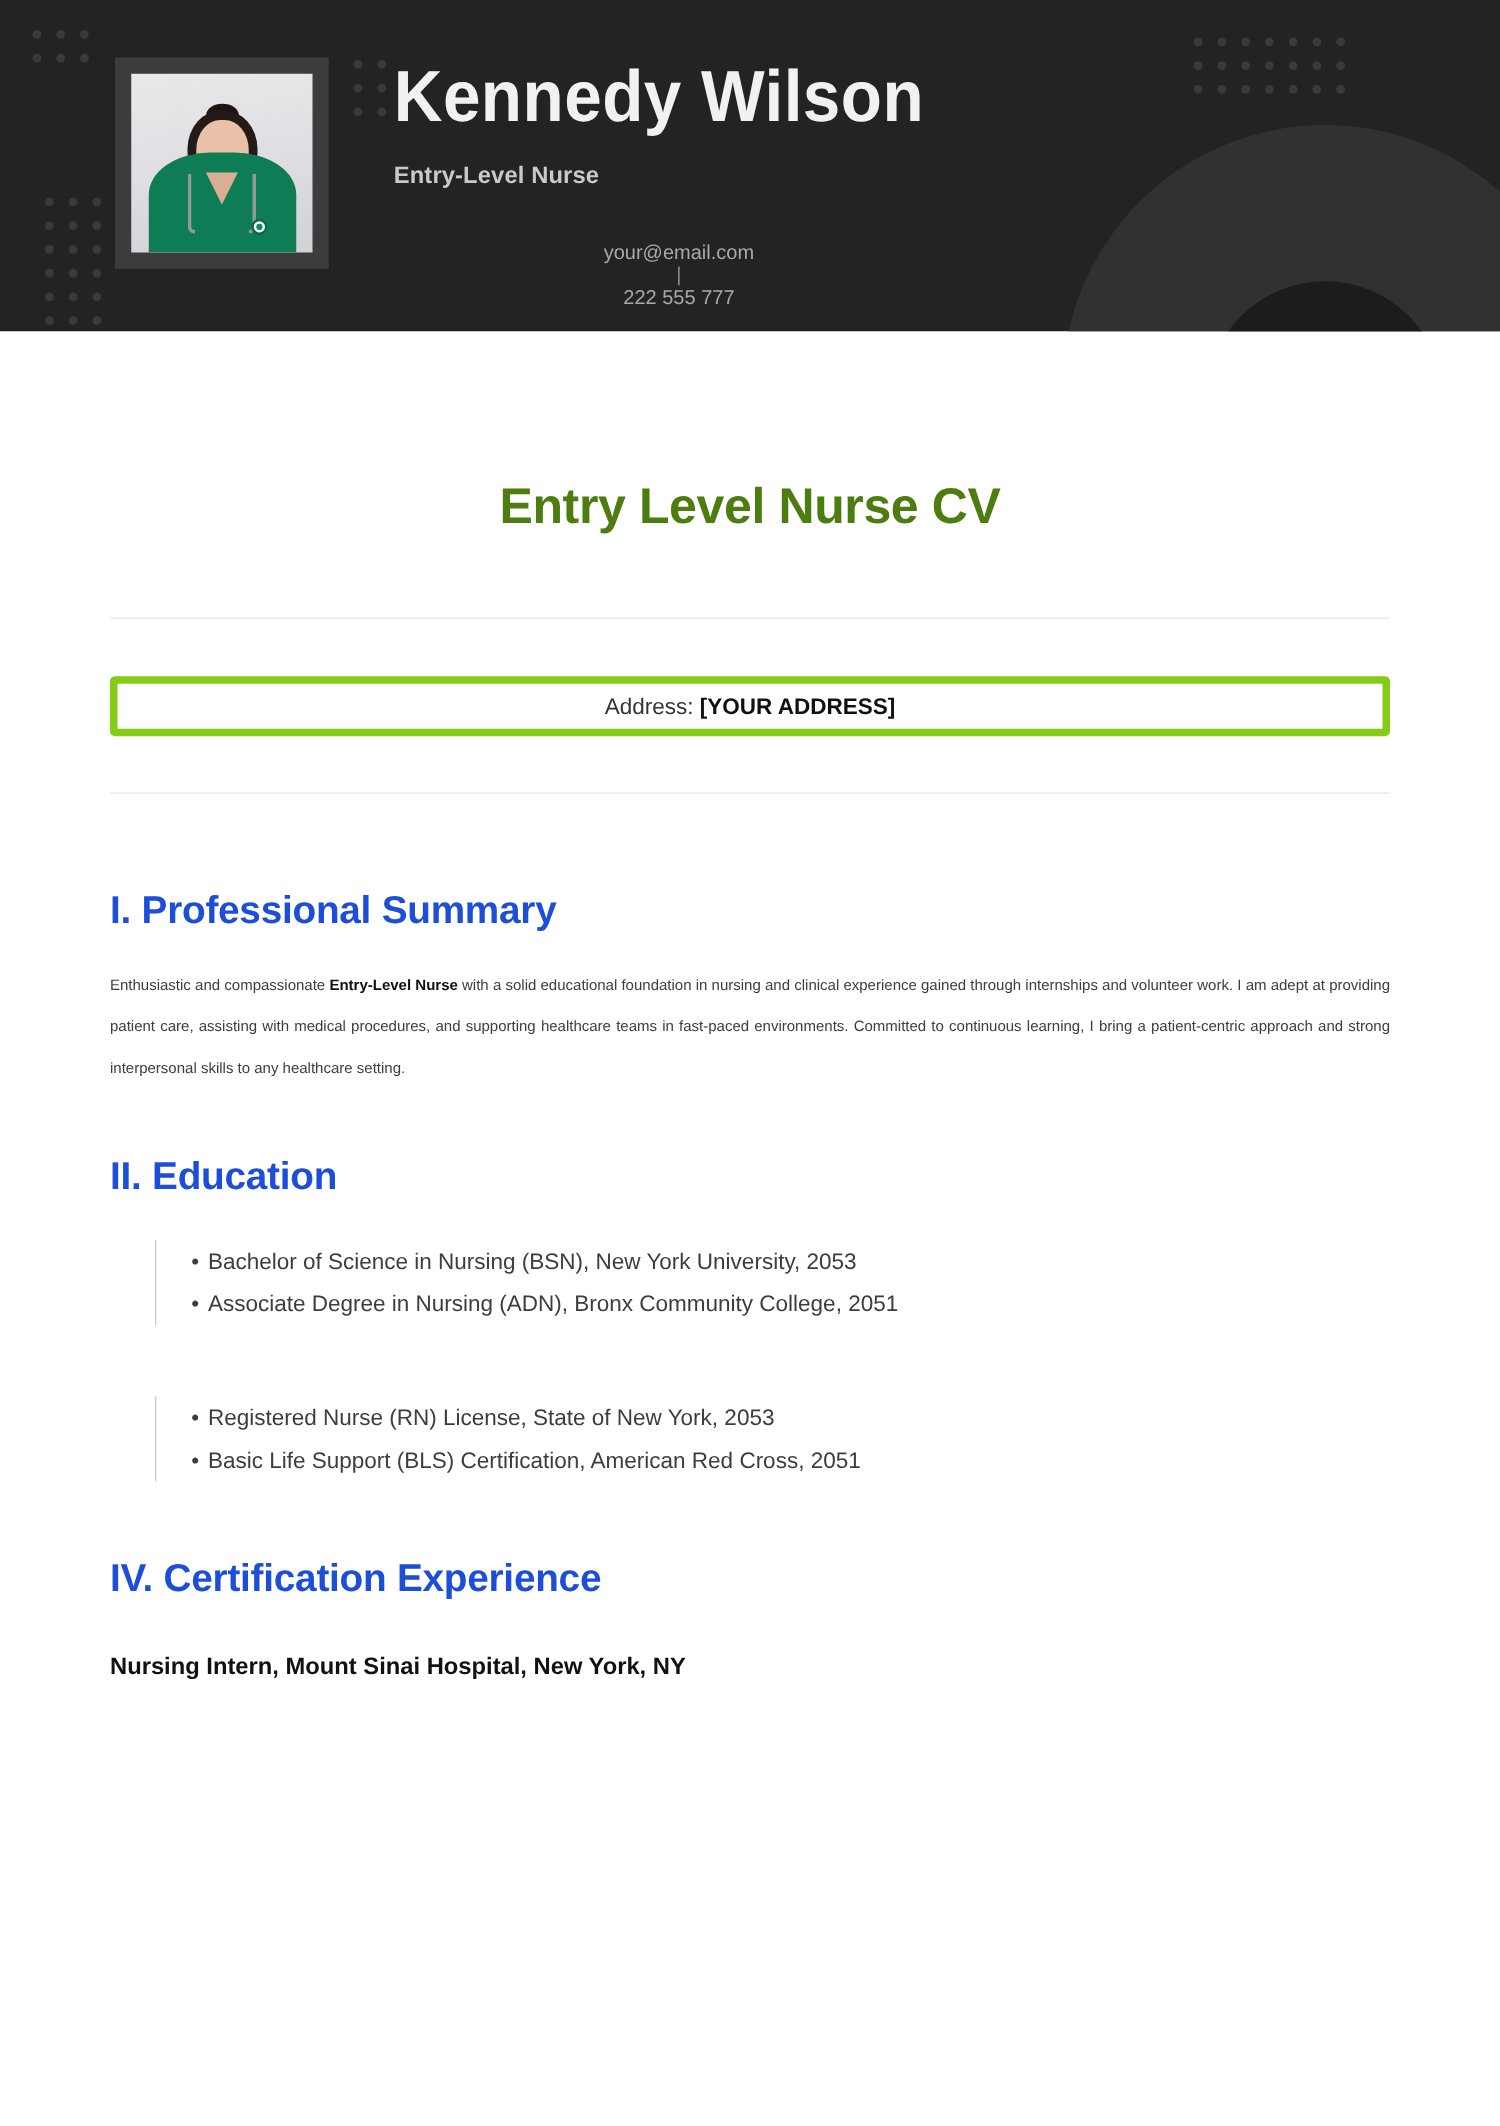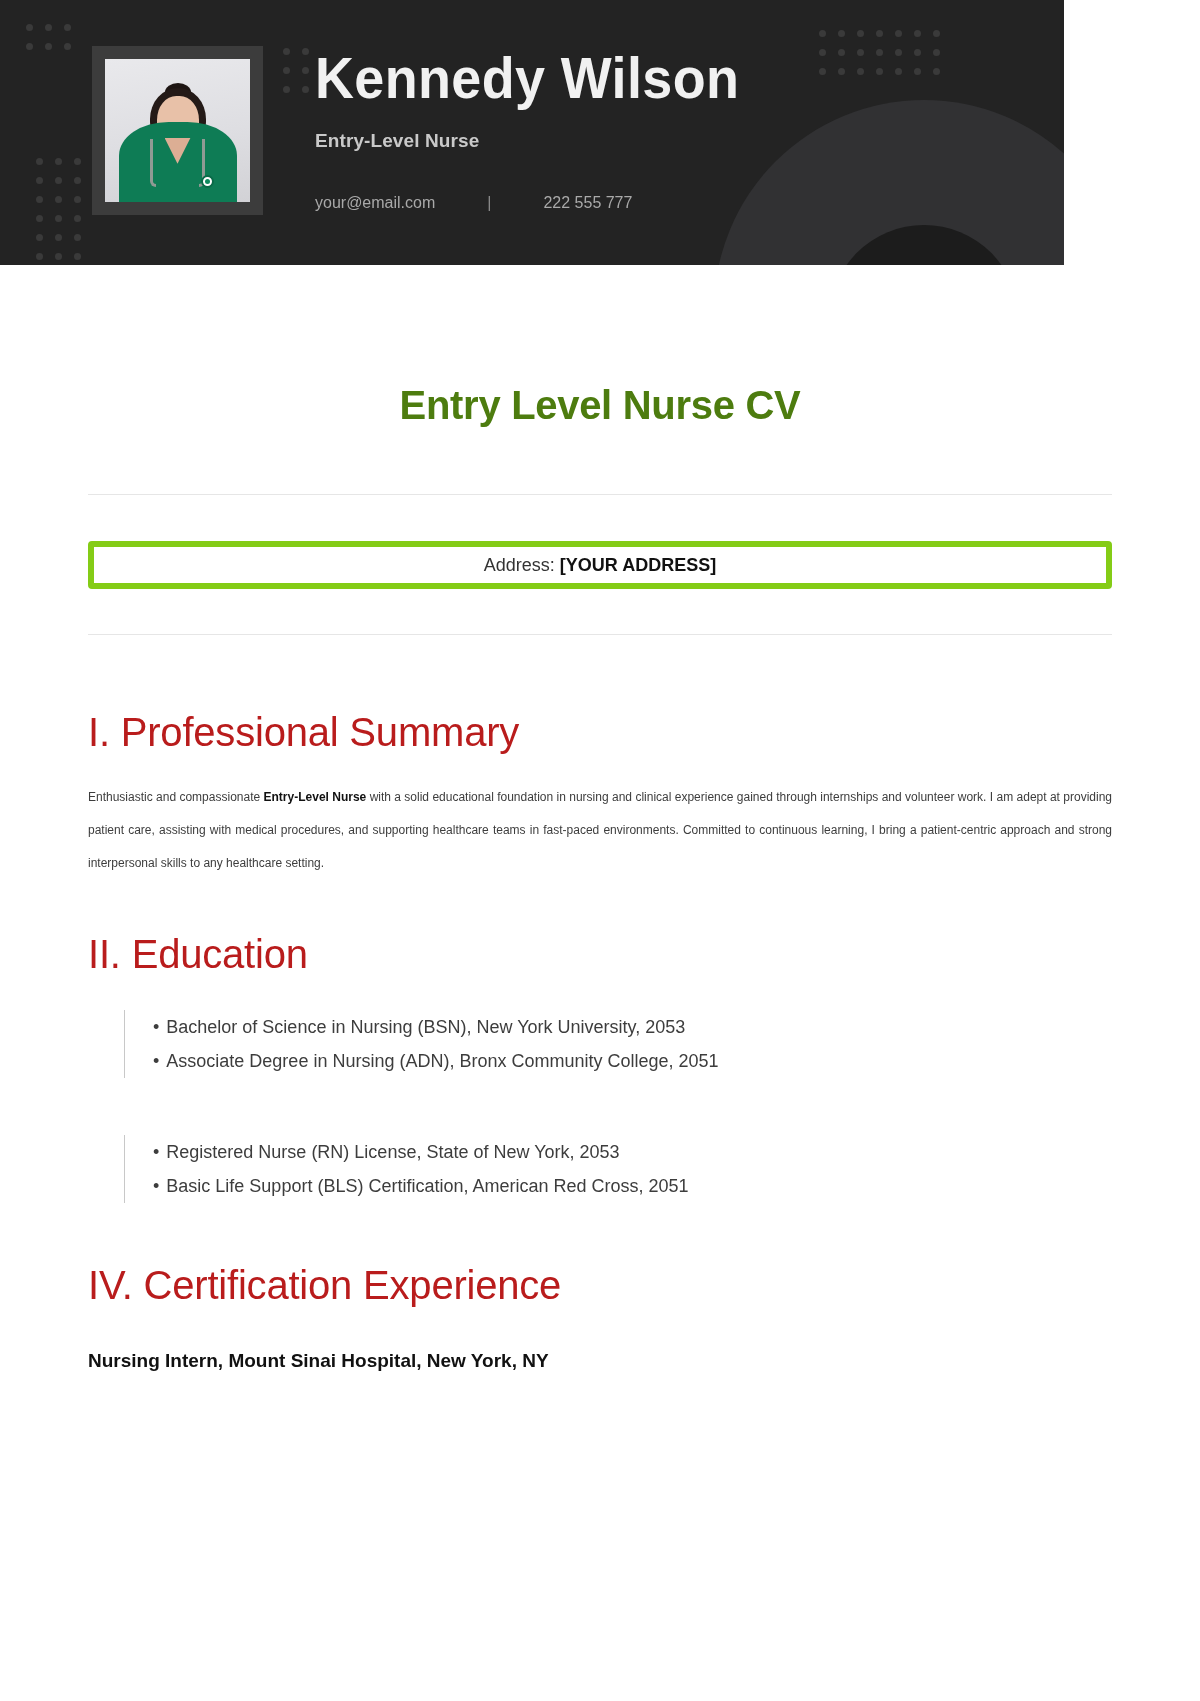--- a/index.html
+++ b/index.html
@@ -7,21 +7,21 @@
   body {
     background:#ffffff;
     font-family:"Liberation Sans", sans-serif;
     color:#231f20;
     overflow:hidden;
   }
 
   
   .header {
     position:relative;
-    width:1064px;
+    width:1200px;
     height:265px;
     background:#232323;
     overflow:hidden;
   }
   .circle-outer {
     position:absolute;
     width:420px; height:420px;
     border-radius:50%;
     background:#313133;
     right:-70px; bottom:-255px;
@@ -141,20 +141,21 @@
     font-weight:bold;
     color:#c9c9c9;
     letter-spacing:0.1px;
   }
   .contact {
     margin-top:42px;
     display:flex;
     align-items:center;
     font-size:16px;
     color:#a9a9a9;
+    flex-direction:column;
   }
   .contact .sep { margin:0 52px; color:#8a8a8a; }
 
   
   .page { padding:0 88px; }
   .doc-title {
     text-align:center;
     font-size:40px;
     font-weight:bold;
     letter-spacing:-0.3px;
@@ -176,23 +177,23 @@
     justify-content:center;
     font-size:18px;
     color:#333;
   }
   .address-box b { color:#111; margin-left:5px; }
   .rule2 { height:1px; background:#e6e6e6; margin-top:45px; }
 
   .section { margin-top:0; }
   h2.sec-title {
     font-family:"Liberation Sans Narrow","Liberation Sans", sans-serif;
-    font-size:40px;
-    font-weight:normal;
-    color:#b91c1c;
+    font-size:31px;
+    font-weight:bold;
+    color:#1d4ed8;
     letter-spacing:-0.2px;
   }
   .sec-summary { margin-top:75px; }
   .summary-text {
     margin-top:26px;
     font-size:12px;
     line-height:33px;
     color:#3d3d3d;
     text-align:justify;
   }

